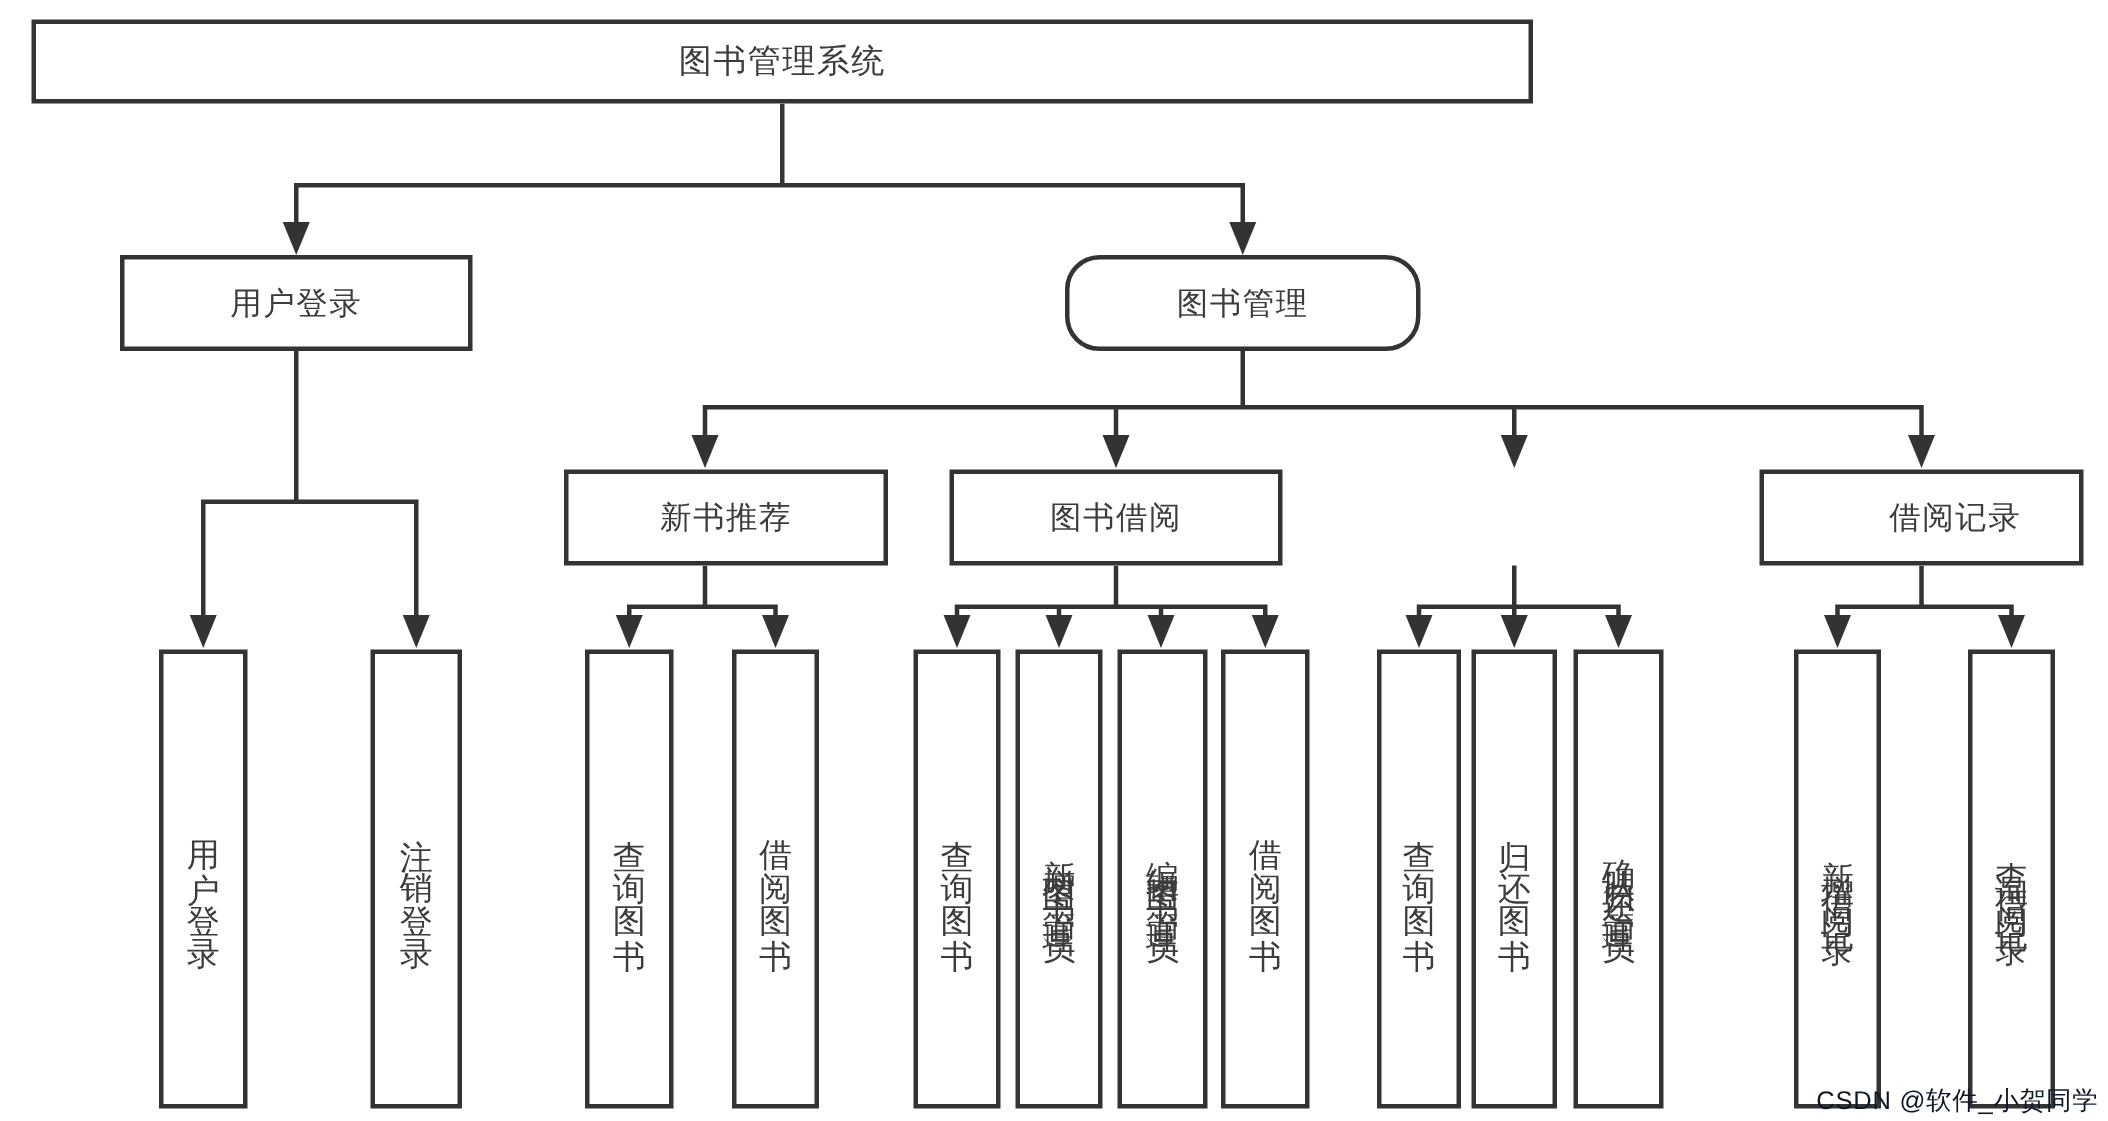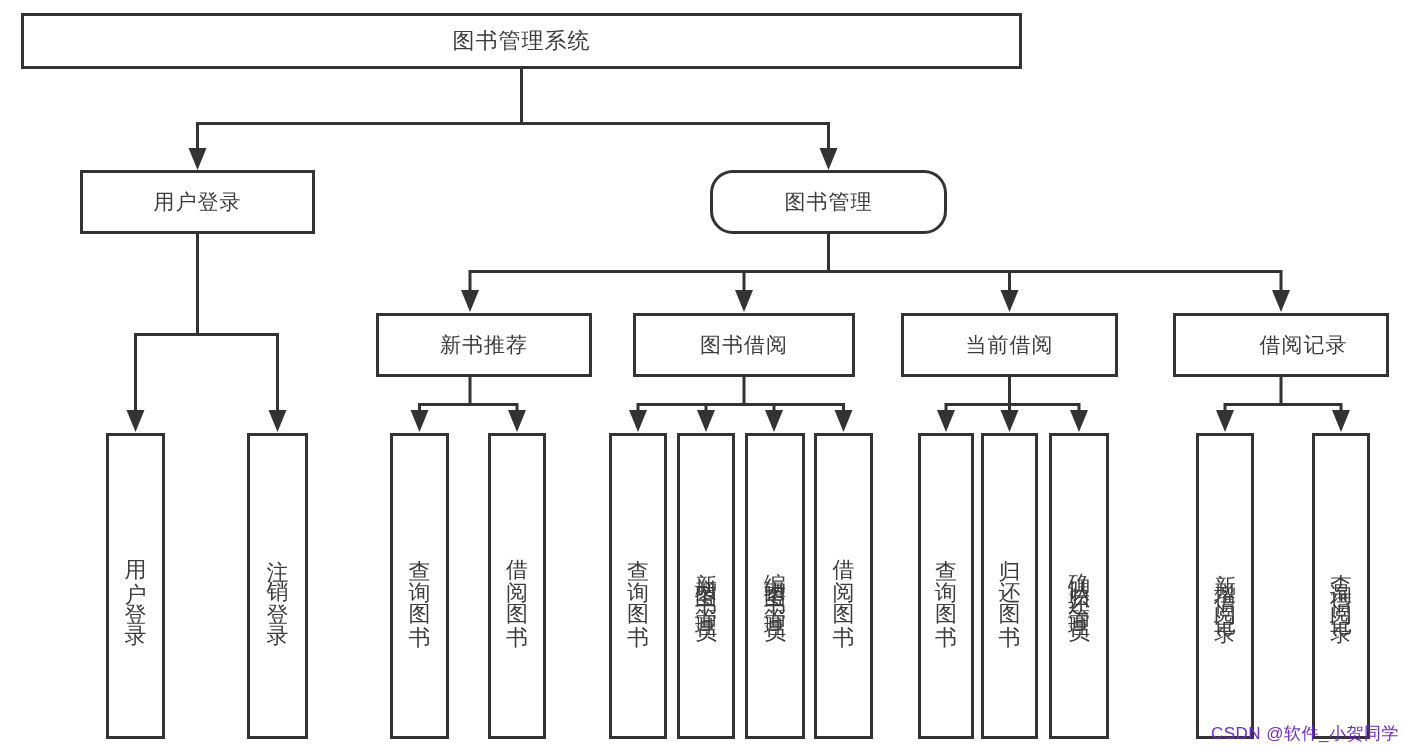--- a/index.html
+++ b/index.html
@@ -18,21 +18,21 @@
   .rootnode{font-size:22px;}
   .vnode span{
     writing-mode:vertical-rl;text-orientation:mixed;
     font-size:22px;line-height:1;white-space:nowrap;
   }
   .ls-xl span{letter-spacing:22px;}
   .ls-md span{letter-spacing:10px;}
   .ls-sm span{letter-spacing:7px;}
   #watermark{
     position:absolute;right:6px;bottom:2px;z-index:5;
-    font-size:17px;color:#6d28d9;letter-spacing:0.5px;
+    font-size:17px;color:#0f172a;letter-spacing:0.5px;
   }
 </style>
 </head>
 <body>
 
 <div id="canvas">
 
   <svg id="connector-layer" width="1405" height="747" viewBox="0 0 1405 747">
     <g stroke="#333333" stroke-width="3" fill="none">
       <g>
@@ -90,23 +90,20 @@
   <div class="node hnode" style="left:710px;top:170px;width:237px;height:64px;border-radius:23px;">
     <span>图书管理</span>
   </div>
 
   <div class="node hnode" style="left:376px;top:313px;width:216px;height:64px;">
     <span>新书推荐</span>
   </div>
   <div class="node hnode" style="left:633px;top:313px;width:222px;height:64px;">
     <span>图书借阅</span>
   </div>
-  <div class="node hnode" style="left:901px;top:313px;width:217px;height:64px;">
-    <span>当前借阅</span>
-  </div>
   <div class="node hnode" style="left:1173px;top:313px;width:216px;height:64px;padding-left:45px;">
     <span>借阅记录</span>
   </div>
 
   <div class="node vnode ls-xl" style="left:106px;top:433px;width:59px;height:306px;">
     <span>用户登录</span>
   </div>
   <div class="node vnode ls-xl" style="left:247px;top:433px;width:61px;height:306px;">
     <span>注销登录</span>
   </div>

